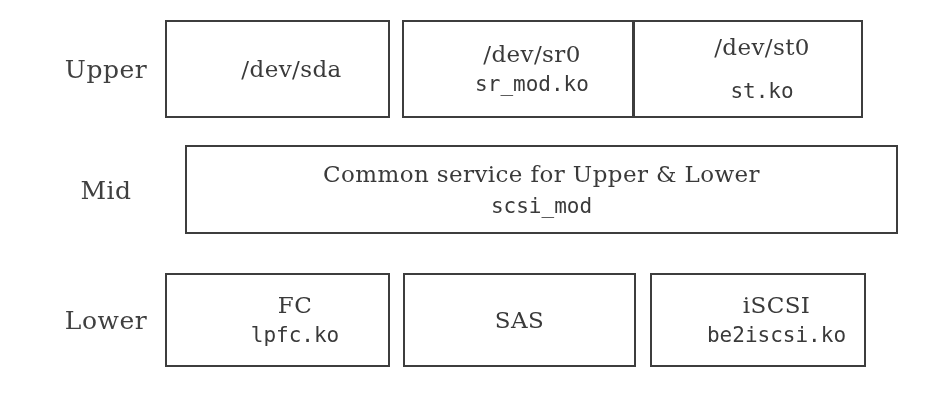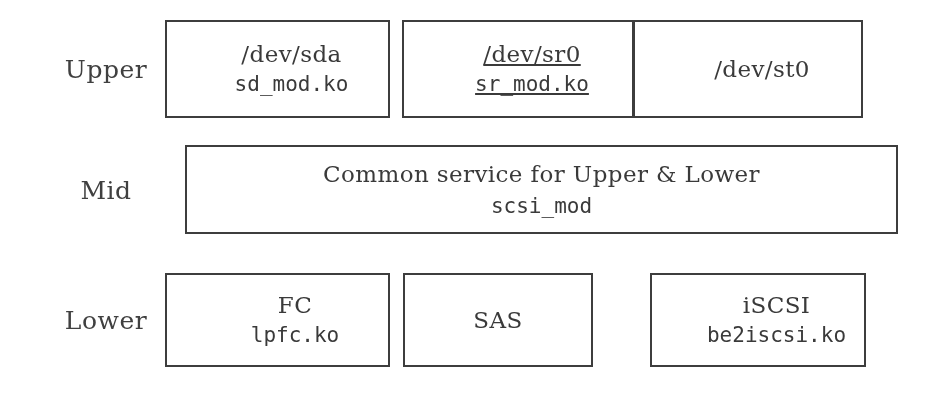--- a/index.html
+++ b/index.html
@@ -60,54 +60,54 @@
   }
   .node-line.mono {
     font-family: "DejaVu Sans Mono", "Liberation Mono", monospace;
     font-size: 21px;
     letter-spacing: 0px;
   }
 
   
   .row-upper { top: 20px; height: 98px; padding-left: 28px; }
   .u1 { left: 165px;  width: 225px; }
-  .u2 { left: 402px;  width: 232px; text-decoration: underline; }
+  .u2 { left: 402px;  width: 232px; }
   .u3 { left: 633px;  width: 230px; gap: 13px; }
 
   
   .row-mid { top: 145px; height: 89px; left: 165px; width: 713px; margin-left: 20px; }
   .row-mid .node-line { line-height: 1.5; }
 
   
   .row-lower { top: 273px; height: 94px; }
   .l1 { left: 165px;  width: 225px; padding-left: 35px; }
-  .l2 { left: 403px;  width: 190px; }
+  .l2 { left: 403px;  width: 233px; }
   .l3 { left: 650px;  width: 216px; padding-left: 37px; }
 </style>
 </head>
 <body>
 
 <div id="diagram">
 
   <div class="tier-label upper">Upper</div>
   <div class="tier-label mid">Mid</div>
   <div class="tier-label lower">Lower</div>
 
   <div class="node-box row-upper u1">
     <div class="node-line">/dev/sda</div>
-    <div class="node-line mono">sd_mod.ko</div>
   </div>
 
   <div class="node-box row-upper u2">
     <div class="node-line">/dev/sr0</div>
     <div class="node-line mono">sr_mod.ko</div>
   </div>
 
   <div class="node-box row-upper u3">
     <div class="node-line">/dev/st0</div>
+    <div class="node-line mono">st.ko</div>
   </div>
 
   <div class="node-box row-mid">
     <div class="node-line">Common service for Upper &amp; Lower</div>
     <div class="node-line mono">scsi_mod</div>
   </div>
 
   <div class="node-box row-lower l1">
     <div class="node-line">FC</div>
     <div class="node-line mono">lpfc.ko</div>

